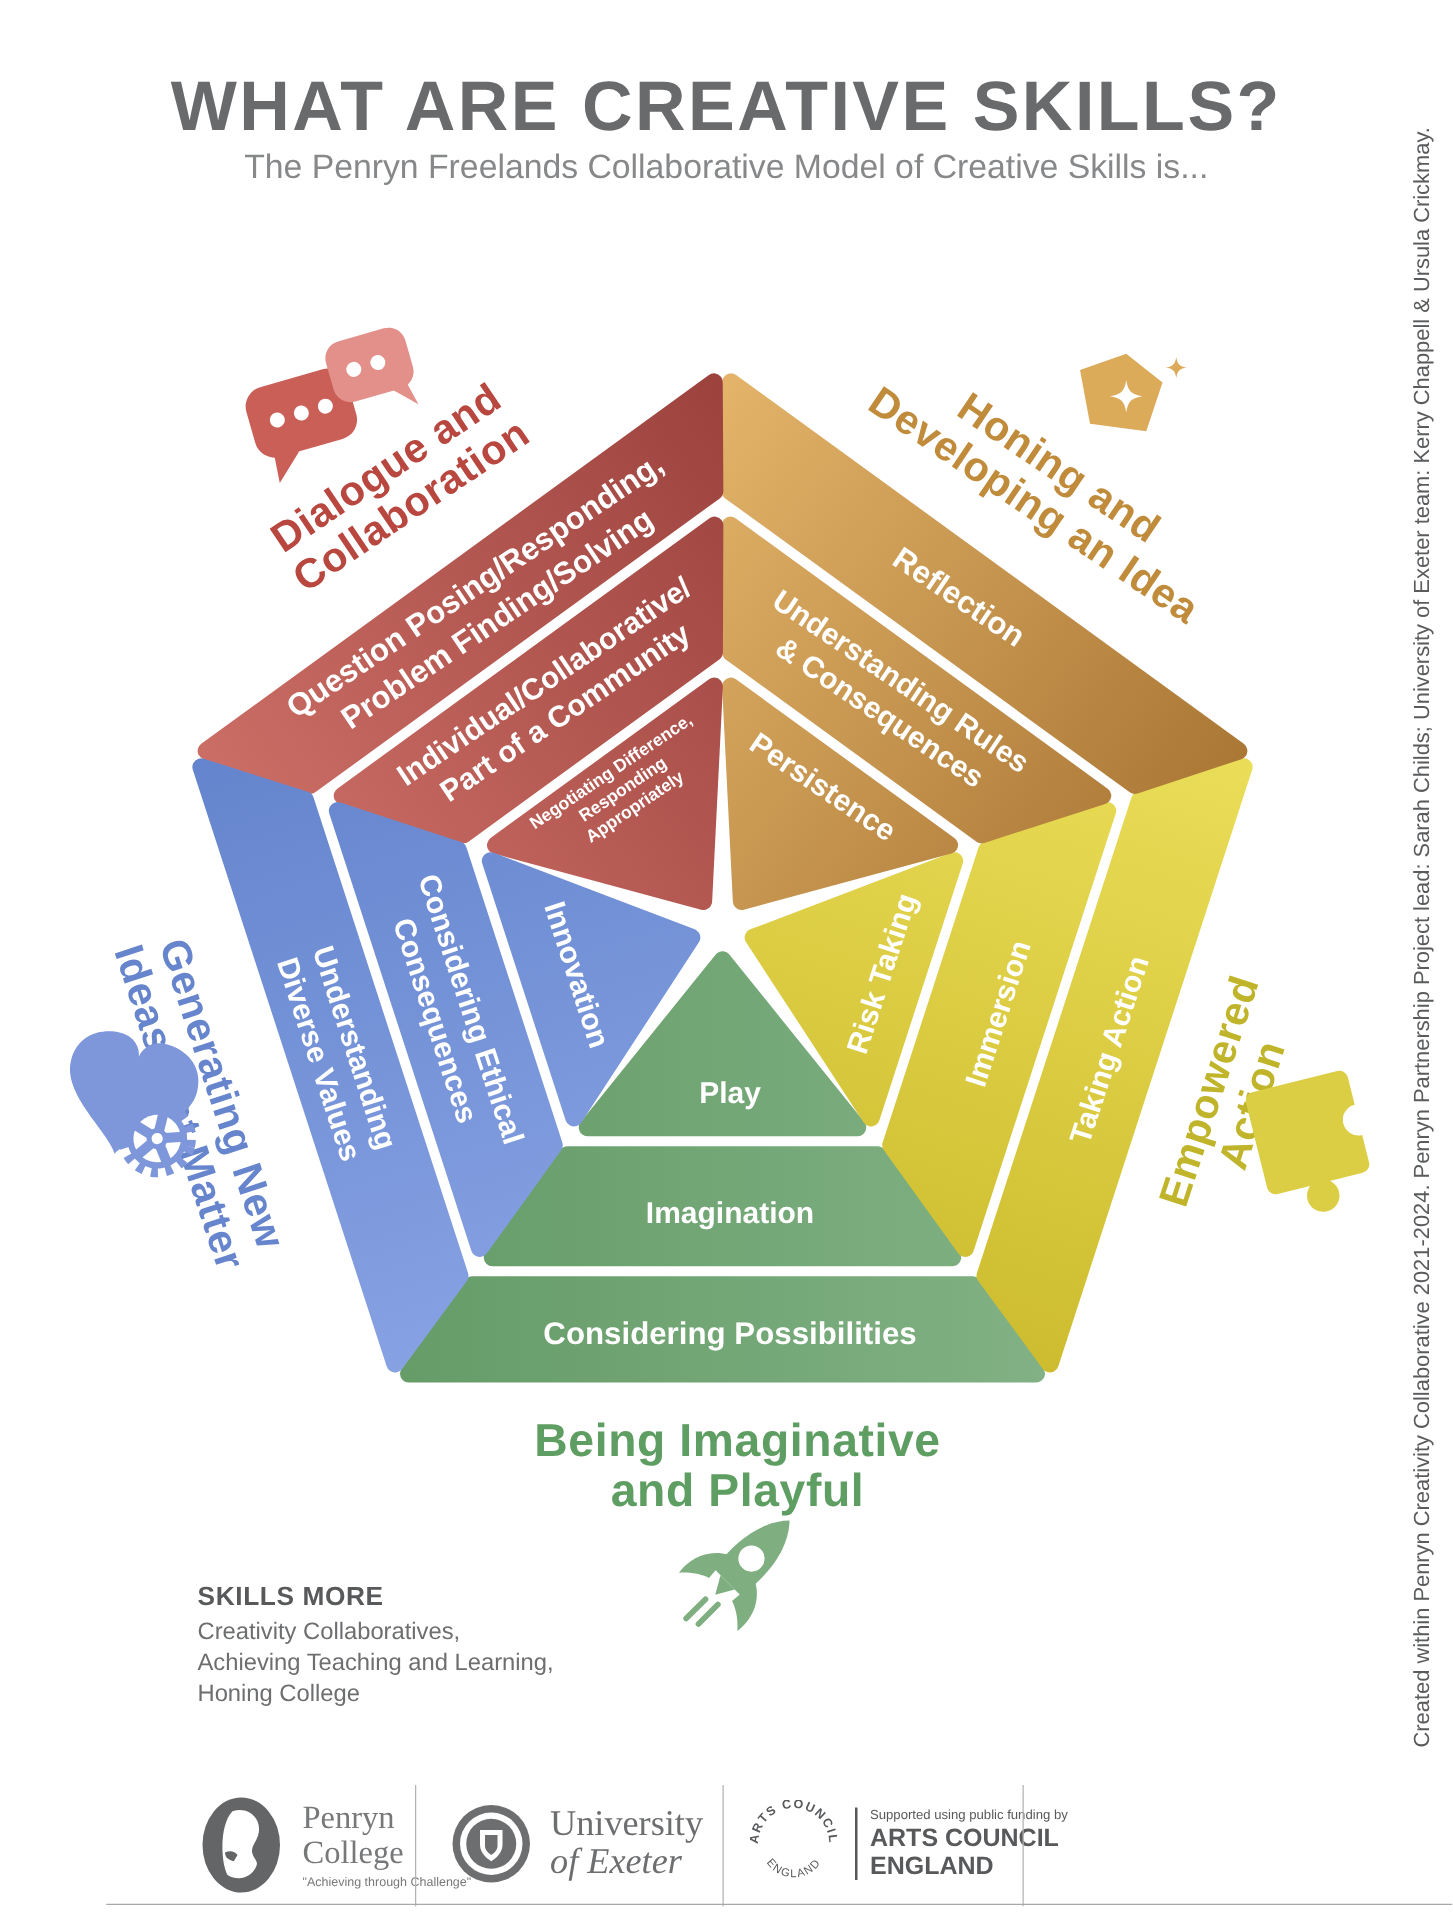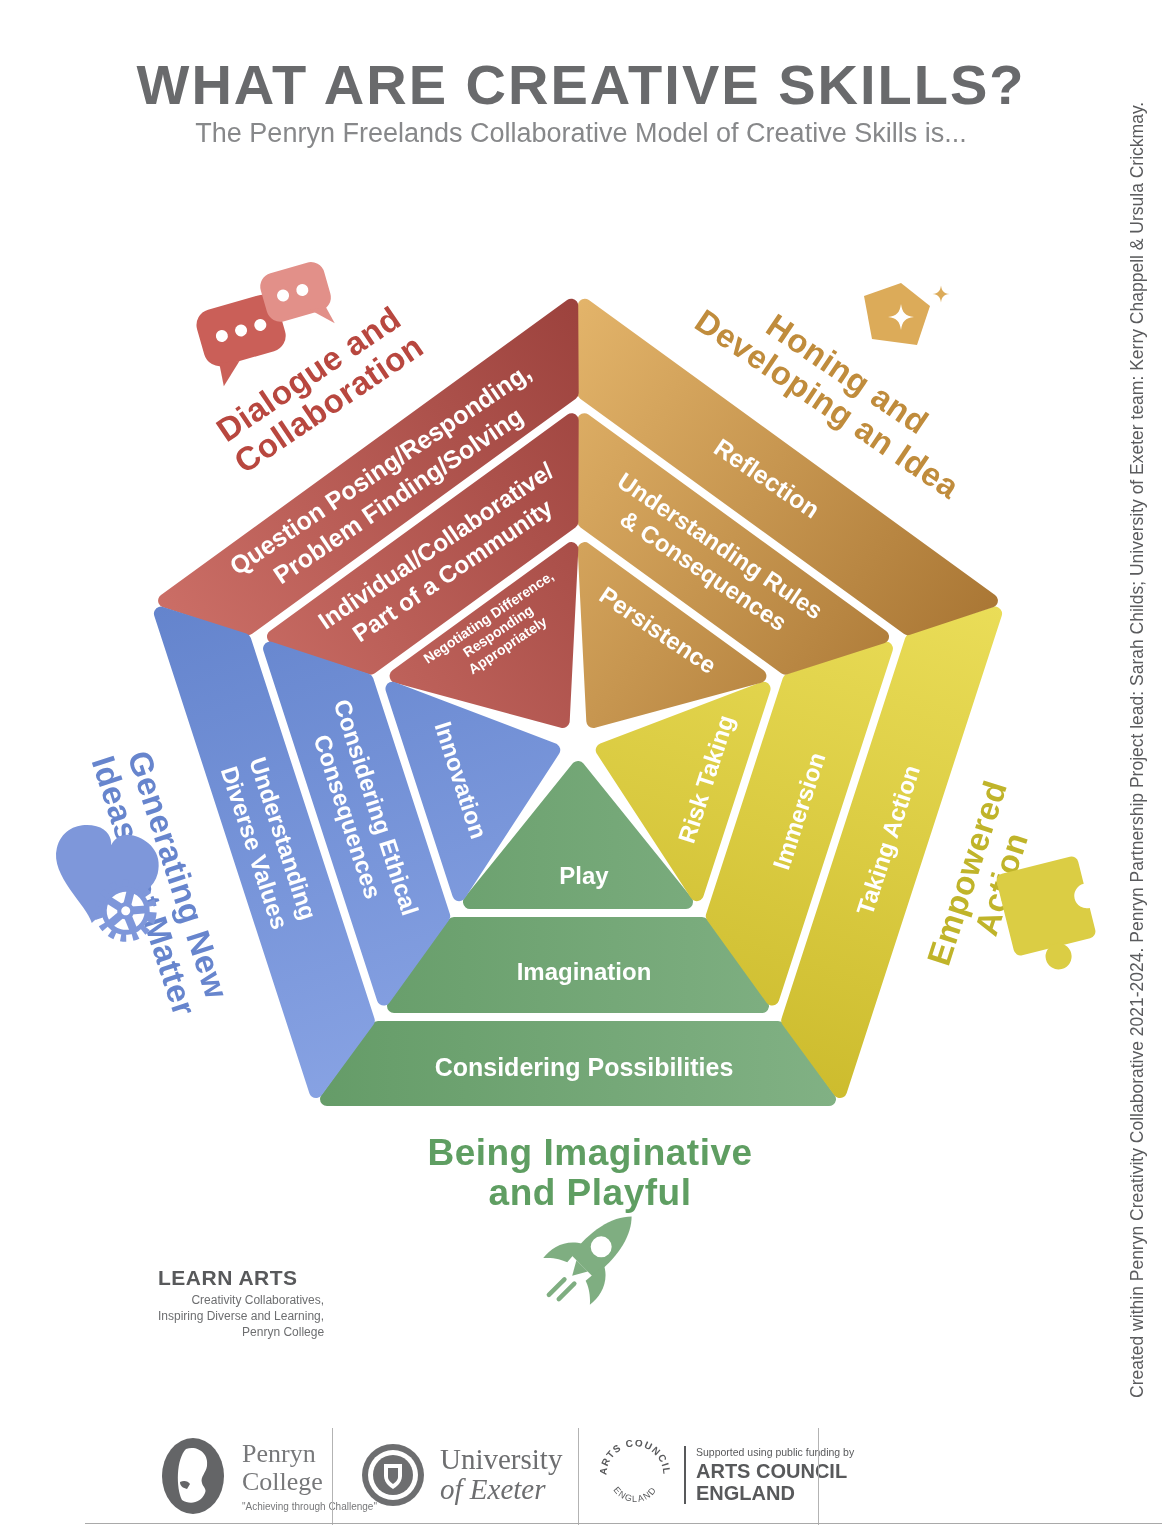--- a/index.html
+++ b/index.html
@@ -18,21 +18,21 @@
   .bt-sm{font-size:14px;}
   .sector-label{font-weight:bold;text-anchor:middle;dominant-baseline:central;
          font-size:33px;letter-spacing:0.5px;font-family:"Liberation Sans",sans-serif;}
   .sector-label.big{font-size:37px;}
   .credit{position:absolute;top:75px;right:14px;height:1350px;
          writing-mode:vertical-rl;transform:rotate(180deg);
          display:flex;align-items:center;justify-content:center;
          font-size:17.5px;color:#5a5b5d;white-space:nowrap;}
   .info-block{position:absolute;left:158px;color:#6d6e70;}
   .info-heading{font-size:21px;font-weight:bold;color:#58595b;letter-spacing:0.5px;margin:0 0 3px 0;}
-  .info-line{font-size:12px;margin:0;line-height:1.32;text-align:right;}
+  .info-line{font-size:19px;margin:0;line-height:1.32;}
   .logo-strip{position:absolute;top:1428px;left:0;width:1162px;height:100px;}
   .logo{position:absolute;display:flex;align-items:center;gap:14px;color:#6d6e70;}
   .logo-divider{position:absolute;top:0;width:1px;height:97px;background:#b3b3b3;}
   .penryn-name{font-family:"Liberation Serif",serif;font-size:26px;line-height:1.05;color:#77787a;}
   .penryn-tagline{font-size:10px;margin-top:6px;color:#77787a;}
   .exeter-name{font-family:"Liberation Serif",serif;font-size:29px;line-height:1.02;color:#6d6e70;}
   .exeter-name .it{font-style:italic;}
   .ace-text{border-left:2px solid #58595b;padding-left:10px;color:#58595b;}
   .ace-support{font-size:10.5px;margin:0 0 2px 0;}
   .ace-name{font-size:20px;font-weight:bold;line-height:1.1;margin:0;}
@@ -232,24 +232,24 @@
       <g stroke="#7fae81" stroke-width="4.5" stroke-linecap="round">
         <line x1="-3" y1="36" x2="-3" y2="58"></line>
         <line x1="7" y1="32" x2="7" y2="54"></line>
       </g>
     </g>
   </svg>
 
   <div class="credit">Created within Penryn Creativity Collaborative 2021-2024. Penryn Partnership Project lead: Sarah Childs; University of Exeter team: Kerry Chappell &amp; Ursula Crickmay.</div>
 
   <div class="info-block" style="top:1266px;">
-    <p class="info-heading">LEARN ARTS</p>
+    <p class="info-heading">SKILLS MORE</p>
     <p class="info-line">Creativity Collaboratives,</p>
-    <p class="info-line">Inspiring Diverse and Learning,</p>
-    <p class="info-line">Penryn College</p>
+    <p class="info-line">Achieving Teaching and Learning,</p>
+    <p class="info-line">Honing College</p>
   </div>
 
 
   <div class="logo-strip">
     <div class="logo" style="left:158px;top:6px;">
       <svg width="70" height="84" viewBox="-35 -42 70 84">
         <ellipse rx="31" ry="38" fill="#646567"></ellipse>
         <path d="M-7,-27 C5,-31 16,-22 14,-10 C13,-3 7,1 9,7 C10,11 14,13 12,17 C8,27 -3,29 -11,24 C-17,12 -17,-17 -7,-27 Z" fill="#ffffff"></path>
         <path d="M-13,6 C-9,4 -5,5 -3,8 L-6,13 C-10,12 -13,10 -13,6 Z" fill="#646567"></path>
       </svg>

